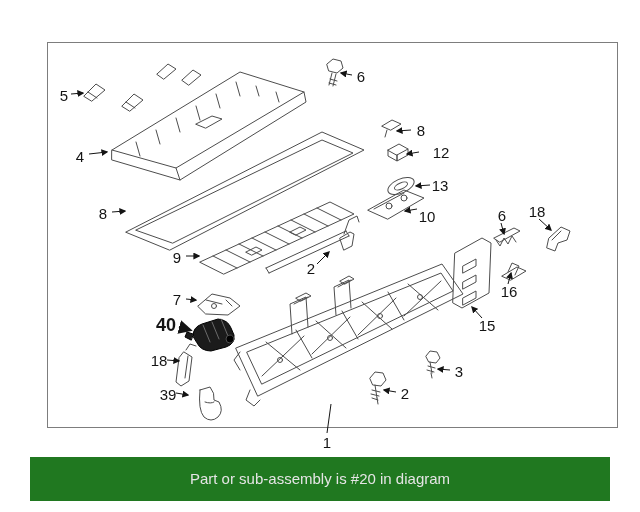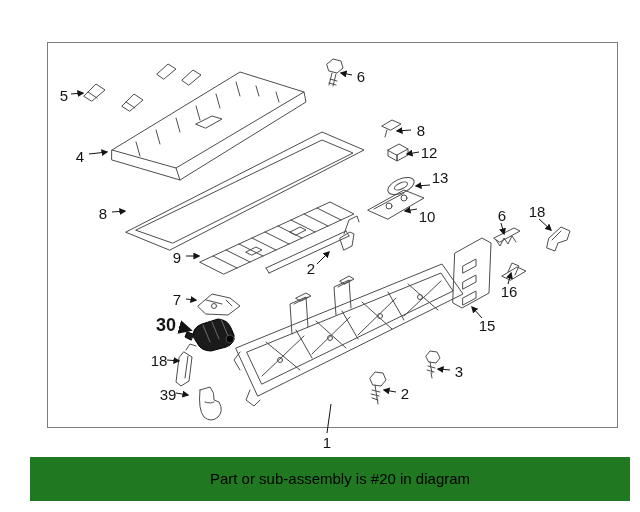--- a/index.html
+++ b/index.html
@@ -176,28 +176,28 @@
   <span class="lbl" style="left:405px;top:393px">2</span>
   <span class="lbl" style="left:459px;top:371px">3</span>
   <span class="lbl" style="left:80px;top:156px">4</span>
   <span class="lbl" style="left:64px;top:95px">5</span>
   <span class="lbl" style="left:361px;top:76px">6</span>
   <span class="lbl" style="left:177px;top:299px">7</span>
   <span class="lbl" style="left:103px;top:213px">8</span>
   <span class="lbl" style="left:177px;top:257px">9</span>
   <span class="lbl" style="left:427px;top:216px">10</span>
   <span class="lbl" style="left:311px;top:268px">2</span>
-  <span class="lbl" style="left:429px;top:152px">12</span>
-  <span class="lbl" style="left:440px;top:177px">13</span>
+  <span class="lbl" style="left:441px;top:152px">12</span>
+  <span class="lbl" style="left:440px;top:185px">13</span>
   <span class="lbl" style="left:421px;top:130px">8</span>
   <span class="lbl" style="left:487px;top:325px">15</span>
   <span class="lbl" style="left:509px;top:291px">16</span>
   <span class="lbl" style="left:502px;top:215px">6</span>
   <span class="lbl" style="left:537px;top:211px">18</span>
   <span class="lbl" style="left:159px;top:360px">18</span>
-  <span class="lbl lbl-hl" style="left:166px;top:325px">30</span>
+  <span class="lbl lbl-hl" style="left:166px;top:325px">40</span>
   <span class="lbl" style="left:168px;top:394px">39</span>
 
-  <div class="banner" style="background: rgb(32, 120, 32); color: #000000; padding-left: 20px;">
+  <div class="banner" style="background: rgb(32, 120, 32); color: #e5e5e5;">
     <div class="banner-line">Part or sub-assembly is #20 in diagram</div>
   </div>
 
 </div>
 
 </body></html>

